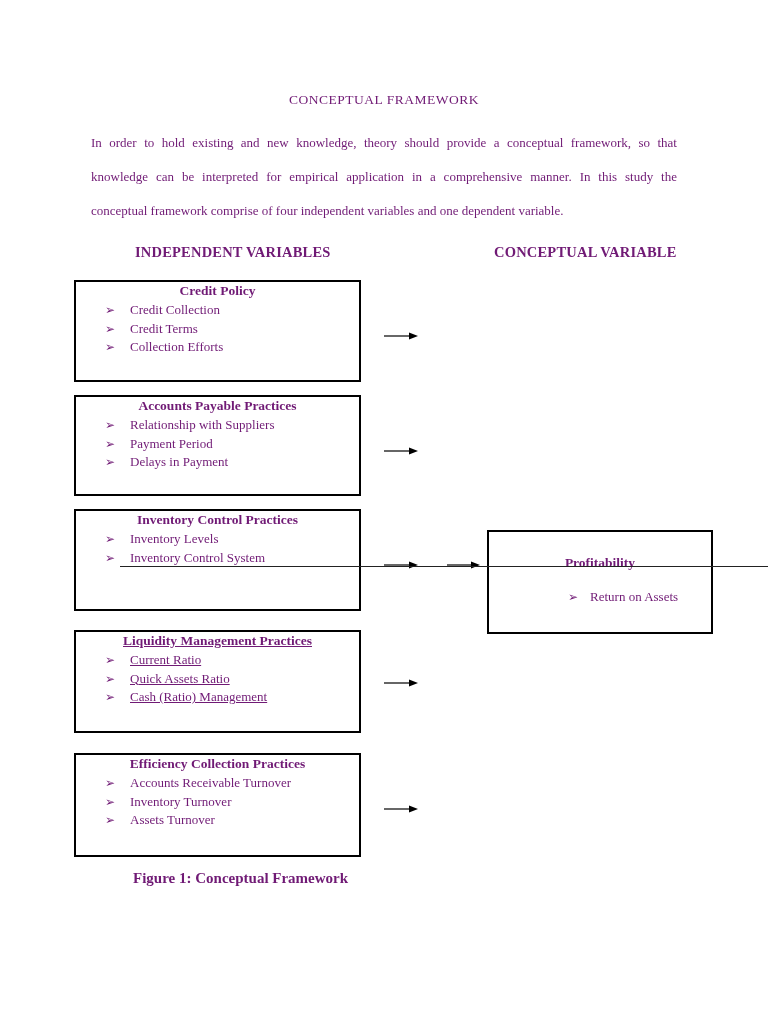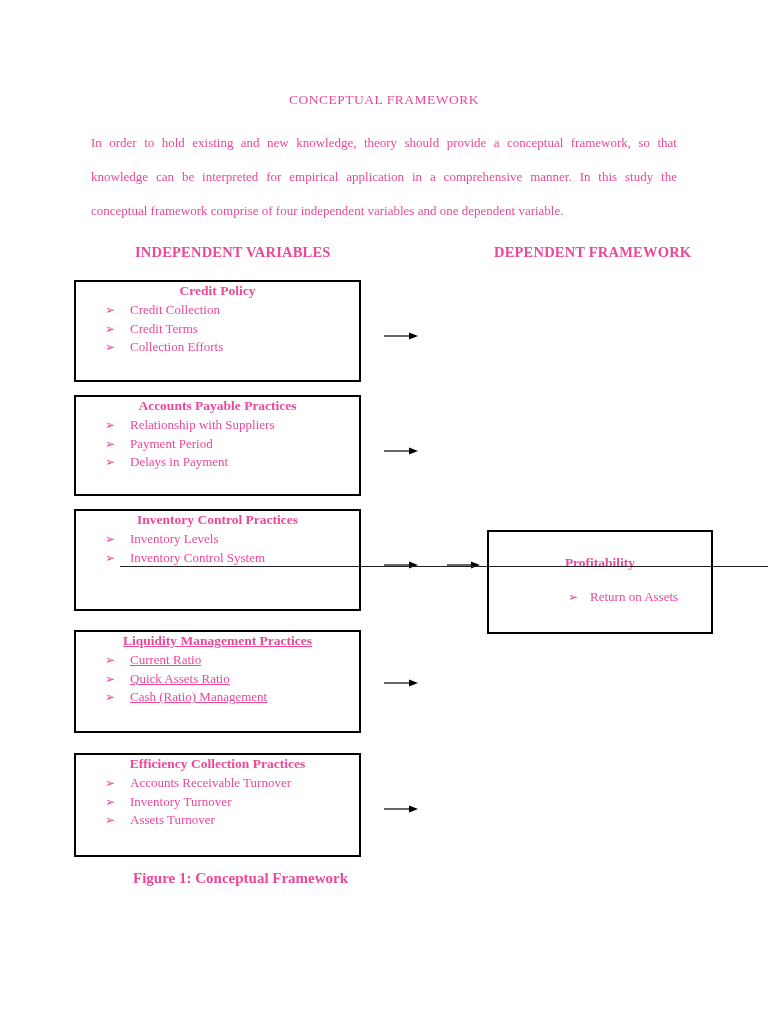--- a/index.html
+++ b/index.html
@@ -1,18 +1,18 @@
 <!DOCTYPE html>
 <html><head>
 <meta charset="utf-8">
 <style>
   html,body{margin:0;padding:0;background:#ffffff;}
   .page{
     position:relative;width:768px;height:1024px;background:#ffffff;
-    font-family:"Liberation Serif", serif;color:#ec4899;overflow:hidden;
+    font-family:"Liberation Serif", serif;color:#701a75;overflow:hidden;
   }
   .doc-title{
     position:absolute;top:92px;left:0;width:768px;text-align:center;
     font-size:13.5px;letter-spacing:.5px;
   }
   .paragraph{position:absolute;top:126px;left:91px;width:586px;font-size:13px;}
   .para-line{height:34px;line-height:34px;text-align:justify;text-align-last:justify;white-space:nowrap;}
   .para-line.last{text-align-last:left;}
   .col-heading{position:absolute;top:244px;font-size:14.5px;font-weight:bold;letter-spacing:.2px;}
   #heading-independent{left:135px;}
@@ -54,21 +54,21 @@
 
   <div class="doc-title">CONCEPTUAL FRAMEWORK</div>
 
   <div class="paragraph">
     <div class="para-line">In order to hold existing and new knowledge, theory should provide a conceptual framework, so that</div>
     <div class="para-line">knowledge can be interpreted for empirical application in a comprehensive manner. In this study the</div>
     <div class="para-line last">conceptual framework comprise of four independent variables and one dependent variable.</div>
   </div>
 
   <div class="col-heading" id="heading-independent">INDEPENDENT VARIABLES</div>
-  <div class="col-heading" id="heading-dependent">DEPENDENT FRAMEWORK</div>
+  <div class="col-heading" id="heading-dependent">CONCEPTUAL VARIABLE</div>
 
   <div class="vbox" id="box-0">
     <div class="vbox-title">Credit Policy</div>
     <div class="vbox-items">
       <div class="item"><span class="bullet">➢</span><span>Credit Collection</span></div>
       <div class="item"><span class="bullet">➢</span><span>Credit Terms</span></div>
       <div class="item"><span class="bullet">➢</span><span>Collection Efforts</span></div>
     </div>
   </div>
 

